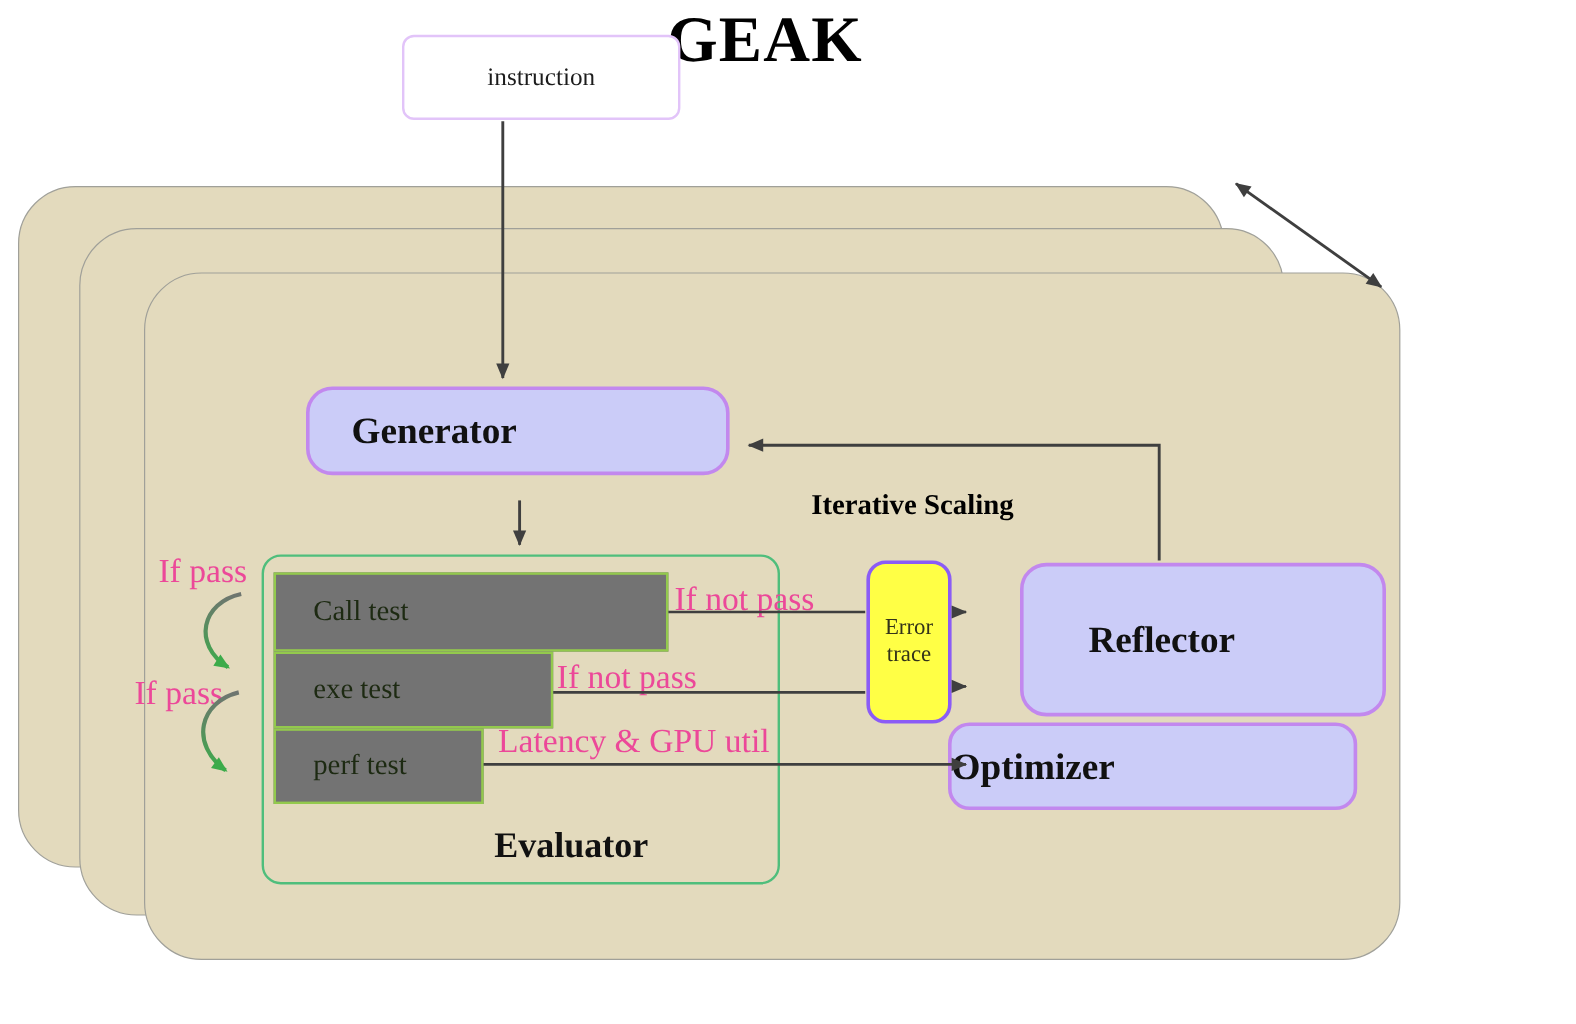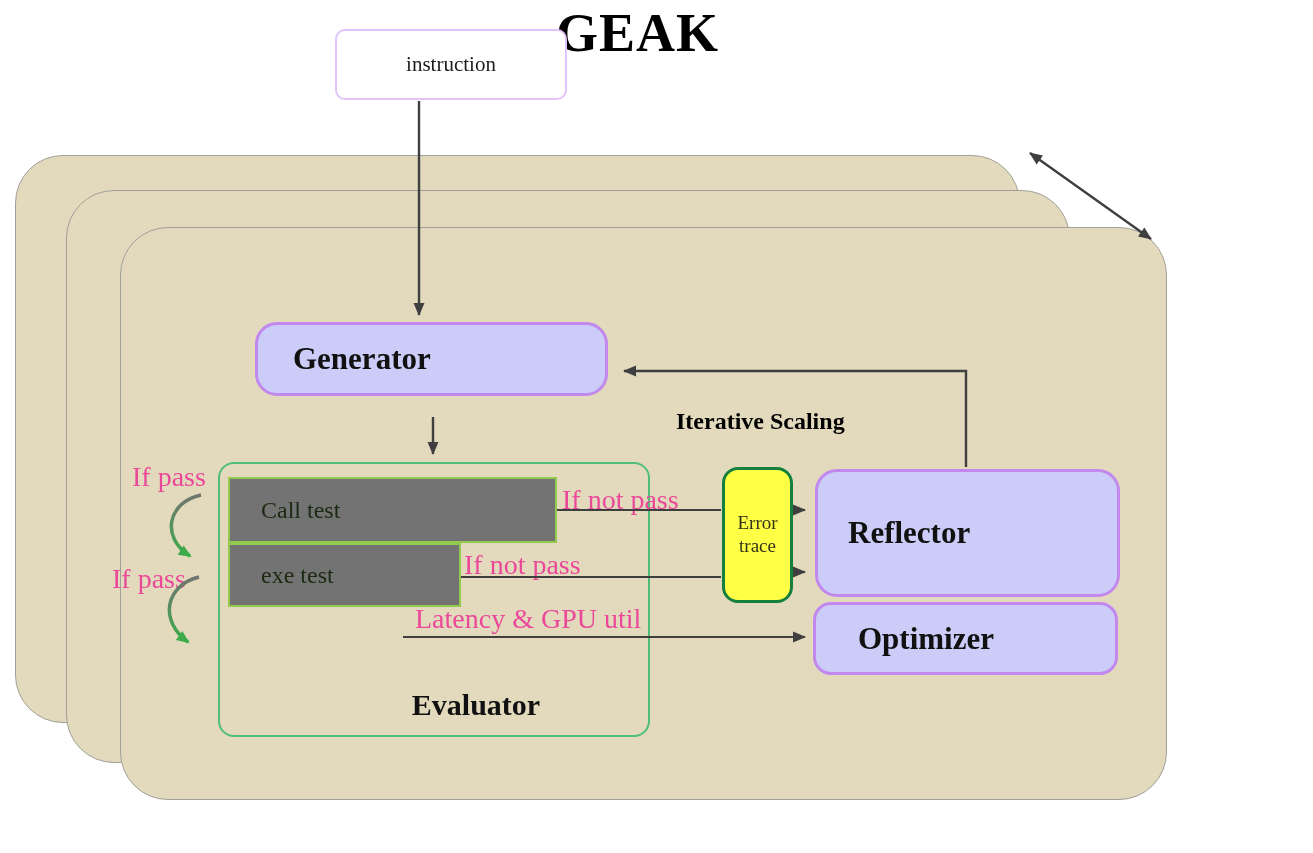--- a/index.html
+++ b/index.html
@@ -28,21 +28,21 @@
   #geak-title{
     font-size:54px;font-weight:bold;color:#000;letter-spacing:1px;
   }
   #evaluator-box{
     border:2.5px solid #4fbe7c;border-radius:16px;background:transparent;
   }
   #evaluator-label{
     font-weight:bold;font-size:30px;color:#111;text-align:center;
   }
   #error-trace-box{
-    background:#ffff45;border:3px solid #15803d;border-radius:16px;
+    background:#ffff45;border:3px solid #8b5cf6;border-radius:16px;
     display:flex;align-items:center;justify-content:center;text-align:center;
     font-size:19px;line-height:1.2;color:#33331a;
   }
   svg.overlay{position:absolute;left:0;top:0;pointer-events:none;}
 </style>
 </head>
 <body>
 
 <div id="canvas">
 
@@ -59,30 +59,33 @@
     <span>Generator</span>
   </div>
 
   <div class="abs" id="evaluator-box" style="left:218px;top:462px;width:432px;height:275px;"></div>
   <div class="abs testbox" style="left:228px;top:477px;width:329px;height:66px;padding-left:31px;">
     <span>Call test</span>
   </div>
   <div class="abs testbox" style="left:228px;top:543px;width:233px;height:64px;padding-left:31px;">
     <span>exe test</span>
   </div>
+  <div class="abs testbox" style="left:228px;top:607px;width:175px;height:63px;padding-left:31px;">
+    <span>perf test</span>
+  </div>
   <div class="abs" id="evaluator-label" style="left:376px;top:688px;width:200px;">Evaluator</div>
 
   <div class="abs" id="error-trace-box" style="left:722px;top:467px;width:71px;height:136px;padding:0 4px;">
     <span>Error trace</span>
   </div>
 
-  <div class="abs module" style="left:815px;top:469px;width:305px;height:128px;padding-left:30px;">
+  <div class="abs module" style="left:850px;top:469px;width:305px;height:128px;padding-left:54px;">
     <span>Reflector</span>
   </div>
-  <div class="abs module" style="left:813px;top:602px;width:305px;height:73px;border-radius:18px;padding-left:42px;">
+  <div class="abs module" style="left:790px;top:602px;width:341px;height:73px;border-radius:18px;">
     <span>Optimizer</span>
   </div>
 
   <div class="lbl" style="left:132px;top:461px;">If pass</div>
   <div class="lbl" style="left:112px;top:563px;">If pass</div>
   <div class="lbl" style="left:562px;top:484px;">If not pass</div>
   <div class="lbl" style="left:464px;top:549px;">If not pass</div>
   <div class="lbl" style="left:415px;top:603px;">Latency &amp; GPU util</div>
   <div class="lbl bold" style="left:676px;top:408px;font-size:24px;">Iterative Scaling</div>
 

